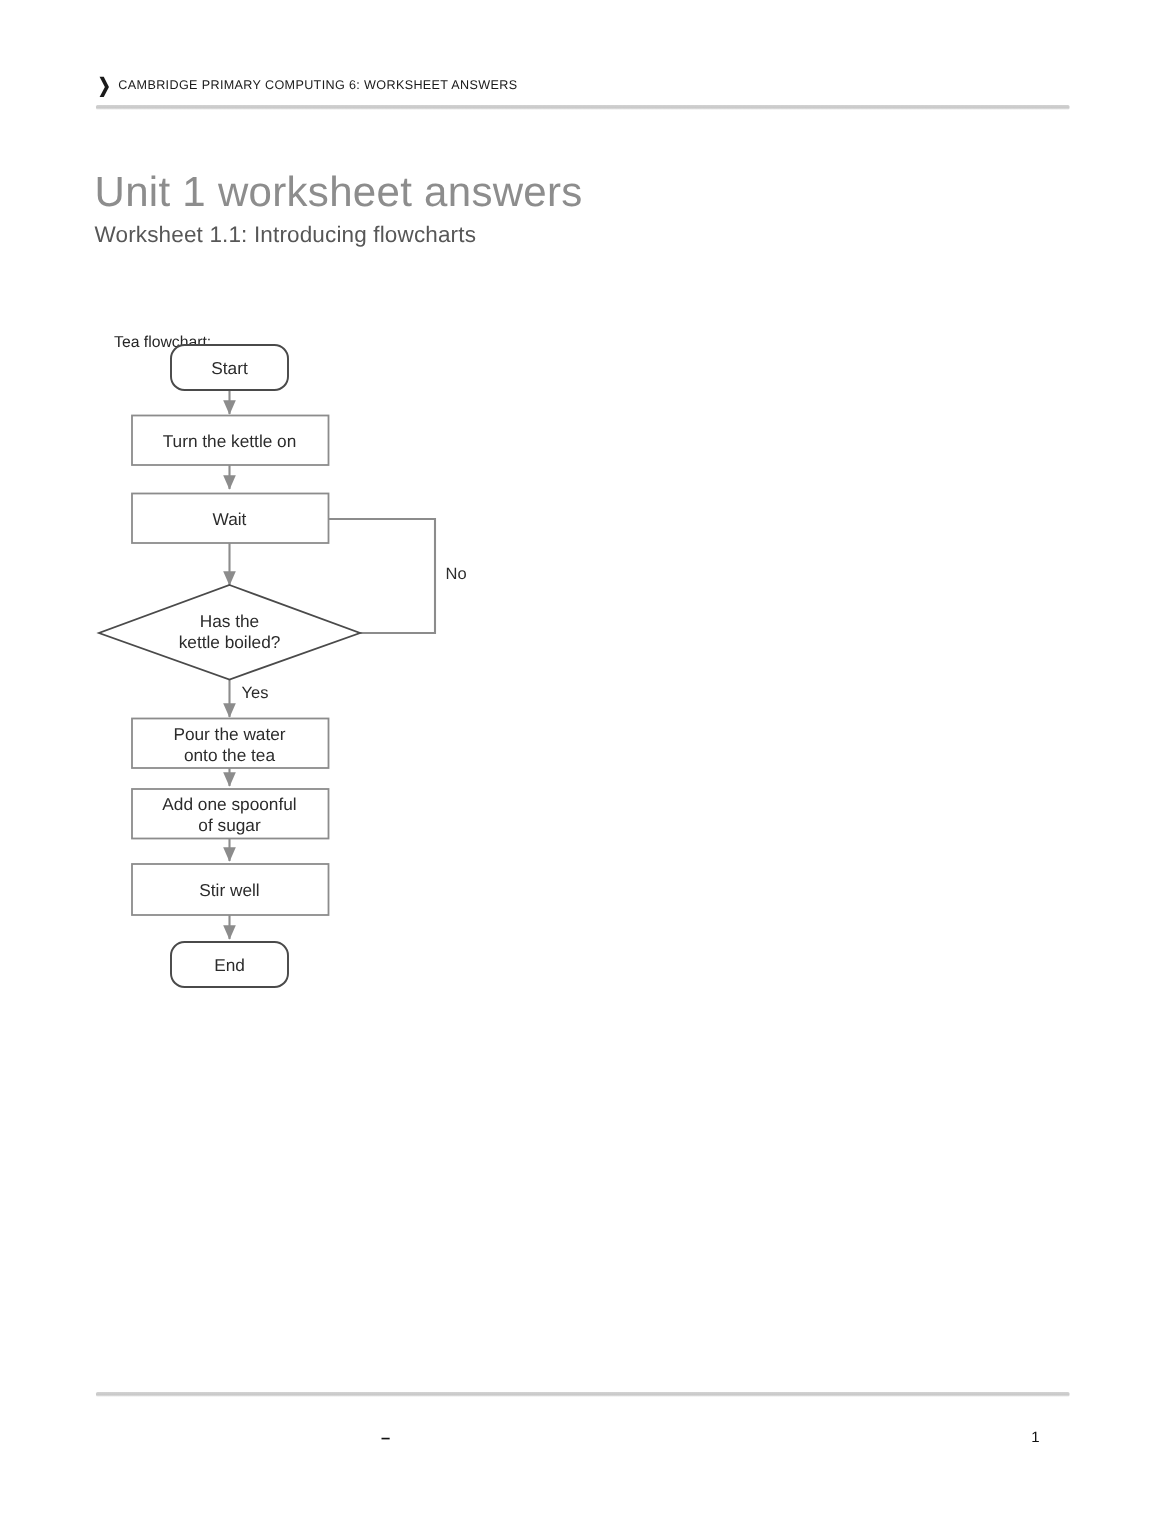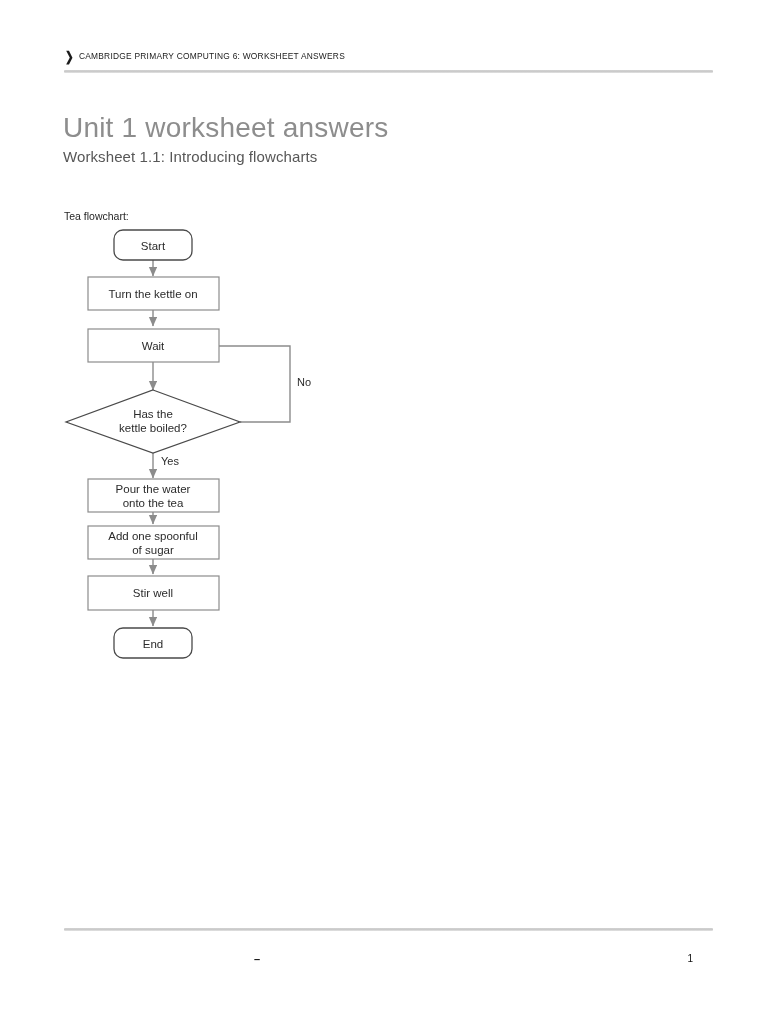--- a/index.html
+++ b/index.html
@@ -70,21 +70,21 @@
     color: #575757;
     margin: 0;
     letter-spacing: 0.1px;
   }
   #intro-text {
     position: absolute;
     left: 64px;
     top: 210px;
     font-size: 10.5px;
     color: #262626;
-    margin: 0;
+    margin: 12px;
   }
 
   
   #flowchart {
     position: absolute;
     left: 60px;
     top: 222px;
     width: 300px;
     height: 450px;
   }

